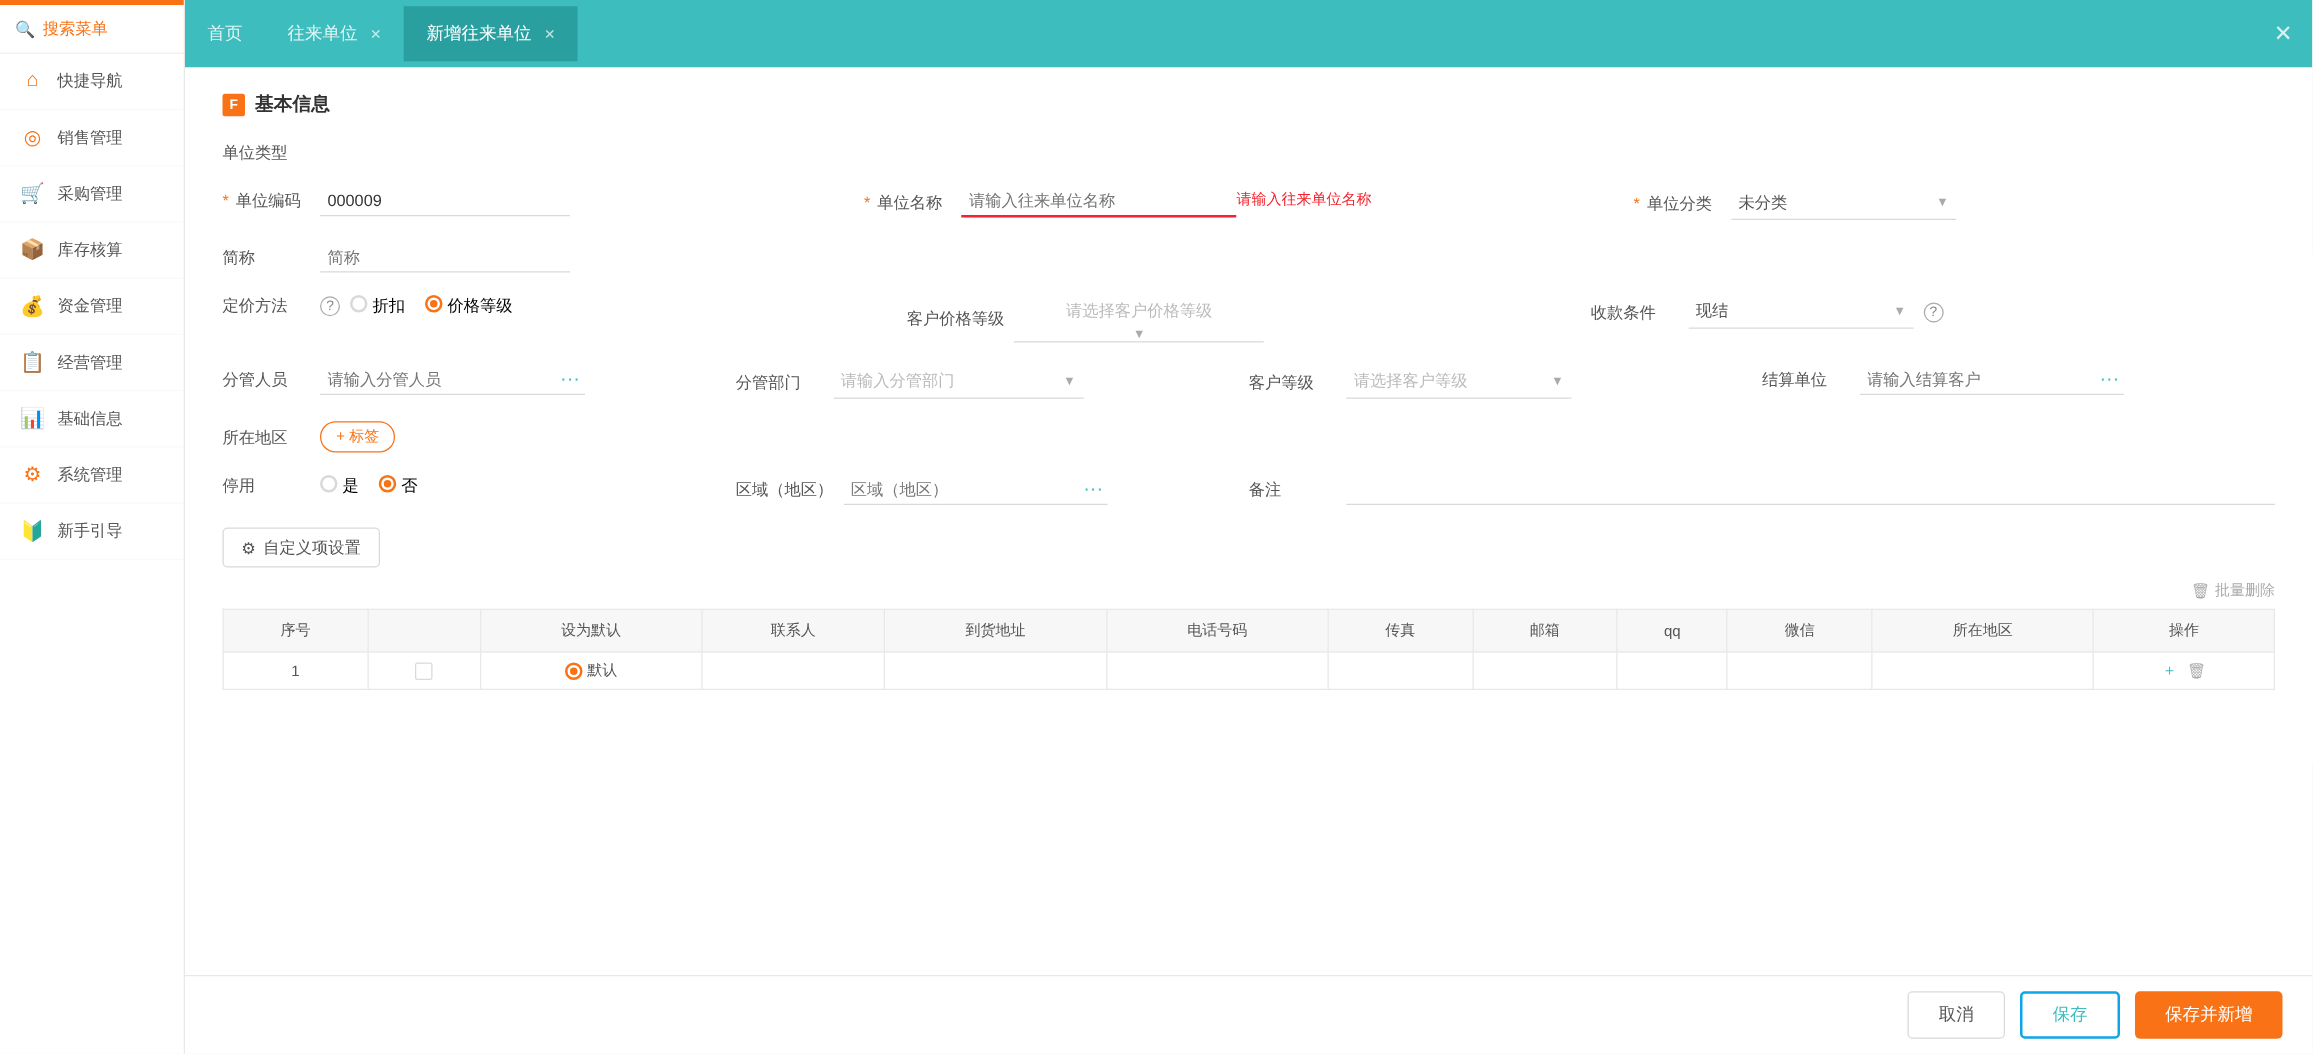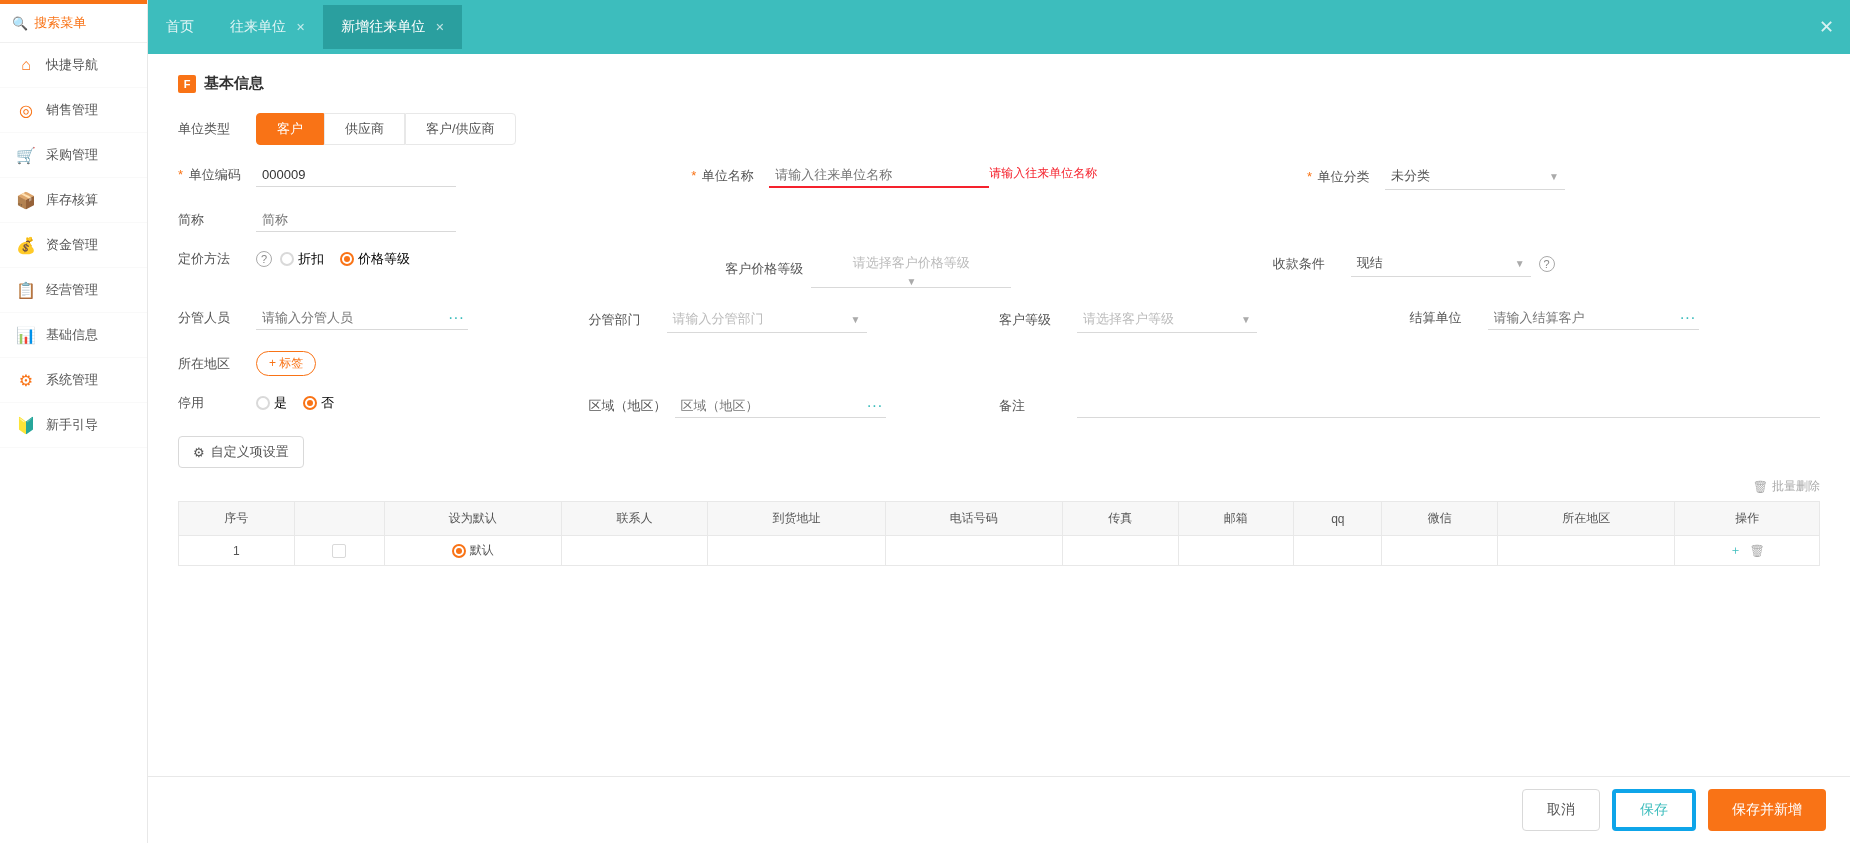--- a/index.html
+++ b/index.html
@@ -183,21 +183,21 @@
     .unit-btn.active {
       background: #f97316;
       color: #fff;
       border-color: #f97316;
     }
     .unit-btn:first-child { border-radius: 4px 0 0 4px; }
     .unit-btn:last-child { border-radius: 0 4px 4px 0; }
 
     
     .radio-group { display: flex; align-items: center; gap: 16px; }
-    .radio-item { display: flex; align-items: center; gap: 4px; cursor: pointer; }
+    .radio-item { display: flex; align-items: flex-start; gap: 4px; cursor: pointer; }
     .radio-circle {
       width: 14px; height: 14px;
       border-radius: 50%;
       border: 2px solid #d9d9d9;
       display: flex; align-items: center; justify-content: center;
     }
     .radio-circle.checked {
       border-color: #f97316;
     }
     .radio-circle.checked::after {
@@ -291,21 +291,21 @@
       padding: 8px 24px;
       border: 1px solid #d9d9d9;
       background: #fff;
       color: #555;
       border-radius: 4px;
       cursor: pointer;
       font-size: 14px;
     }
     .btn-save {
       padding: 8px 24px;
-      border: 4px solid #0ea5e9;
+      border: 2px solid #0ea5e9;
       background: #fff;
       color: #3dbdbd;
       border-radius: 4px;
       cursor: pointer;
       font-size: 14px;
     }
     .btn-save-new {
       padding: 8px 24px;
       border: none;
       background: #f97316;
@@ -475,25 +475,20 @@
   <div class="content">
 
     <div class="section-title">
       <span class="section-icon">F</span>
       <span>基本信息</span>
     </div>
 
     <div class="form-row">
       <div class="form-group">
         <span class="form-label">单位类型</span>
-        <div class="unit-type-btns">
-          <button class="unit-btn active">客户</button>
-          <button class="unit-btn">供应商</button>
-          <button class="unit-btn">客户/供应商</button>
-        </div>
       </div>
     </div>
 
     <div class="form-row">
 
       <div class="form-group">
         <span class="form-label">
           <span class="required-dot">*</span>
           <span>单位编码</span>
         </span>

